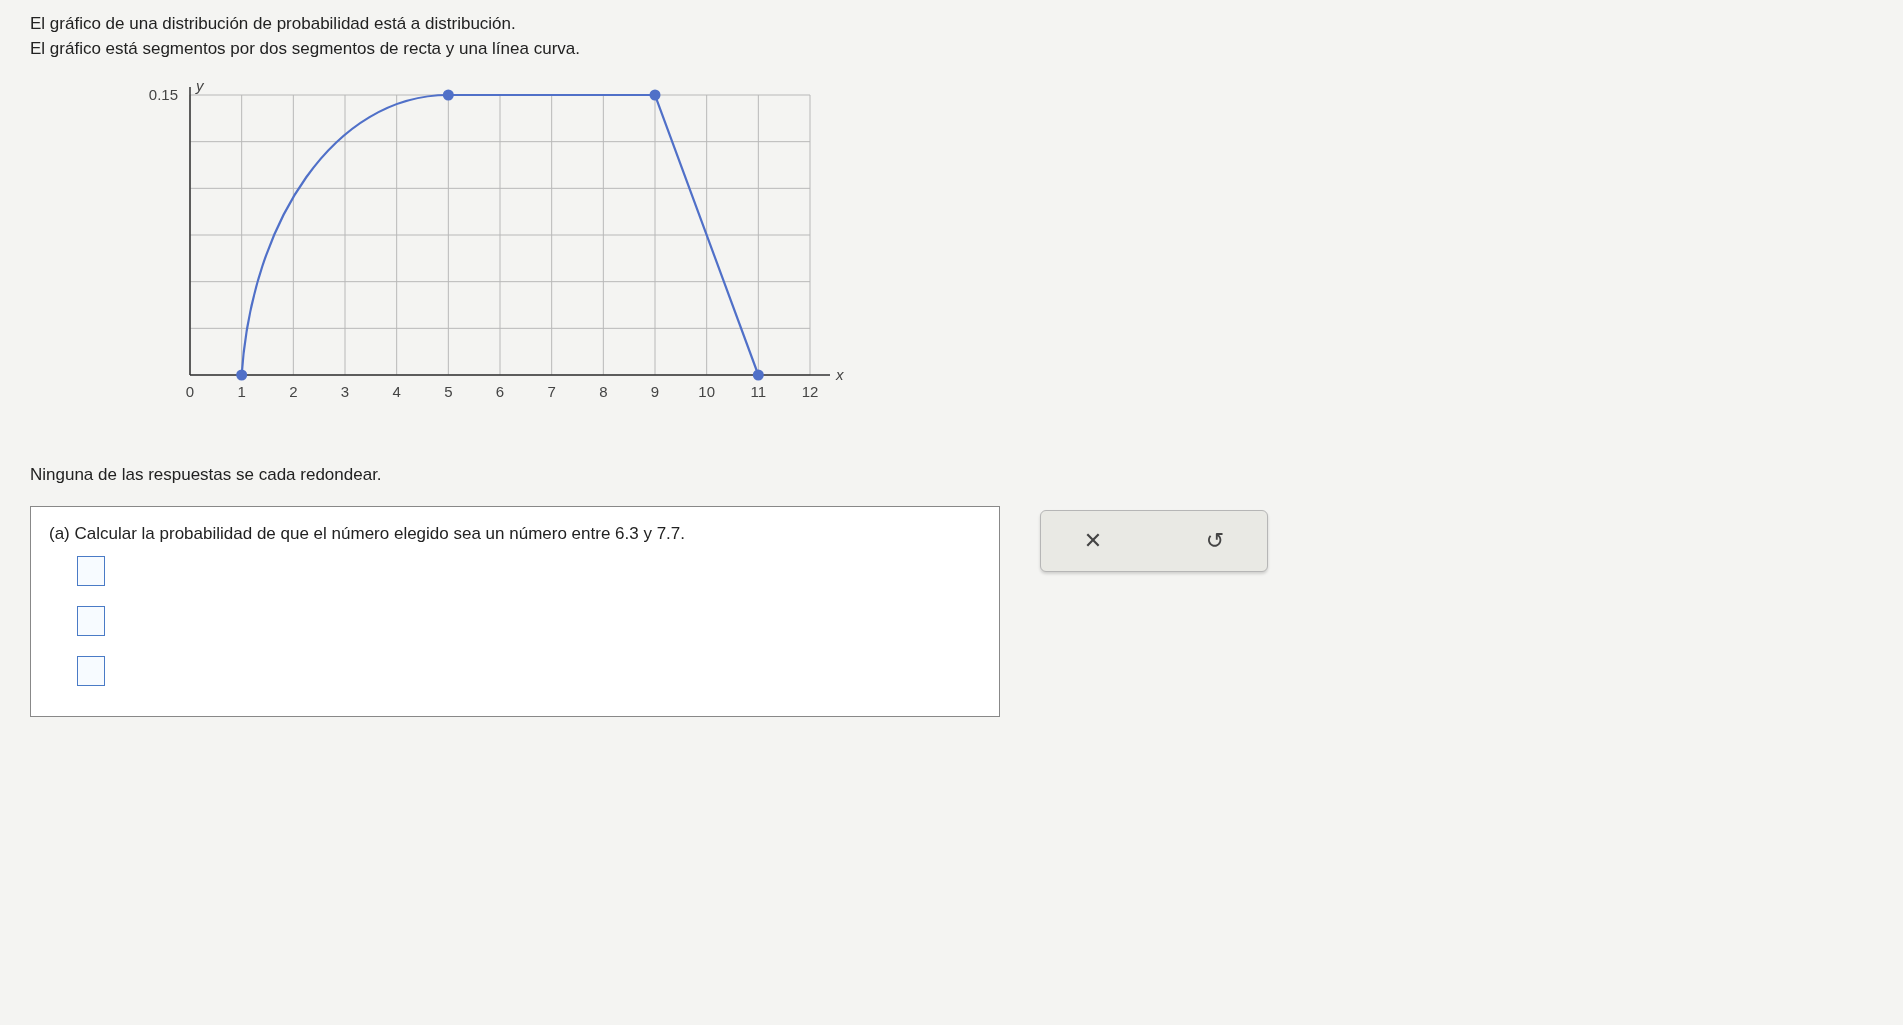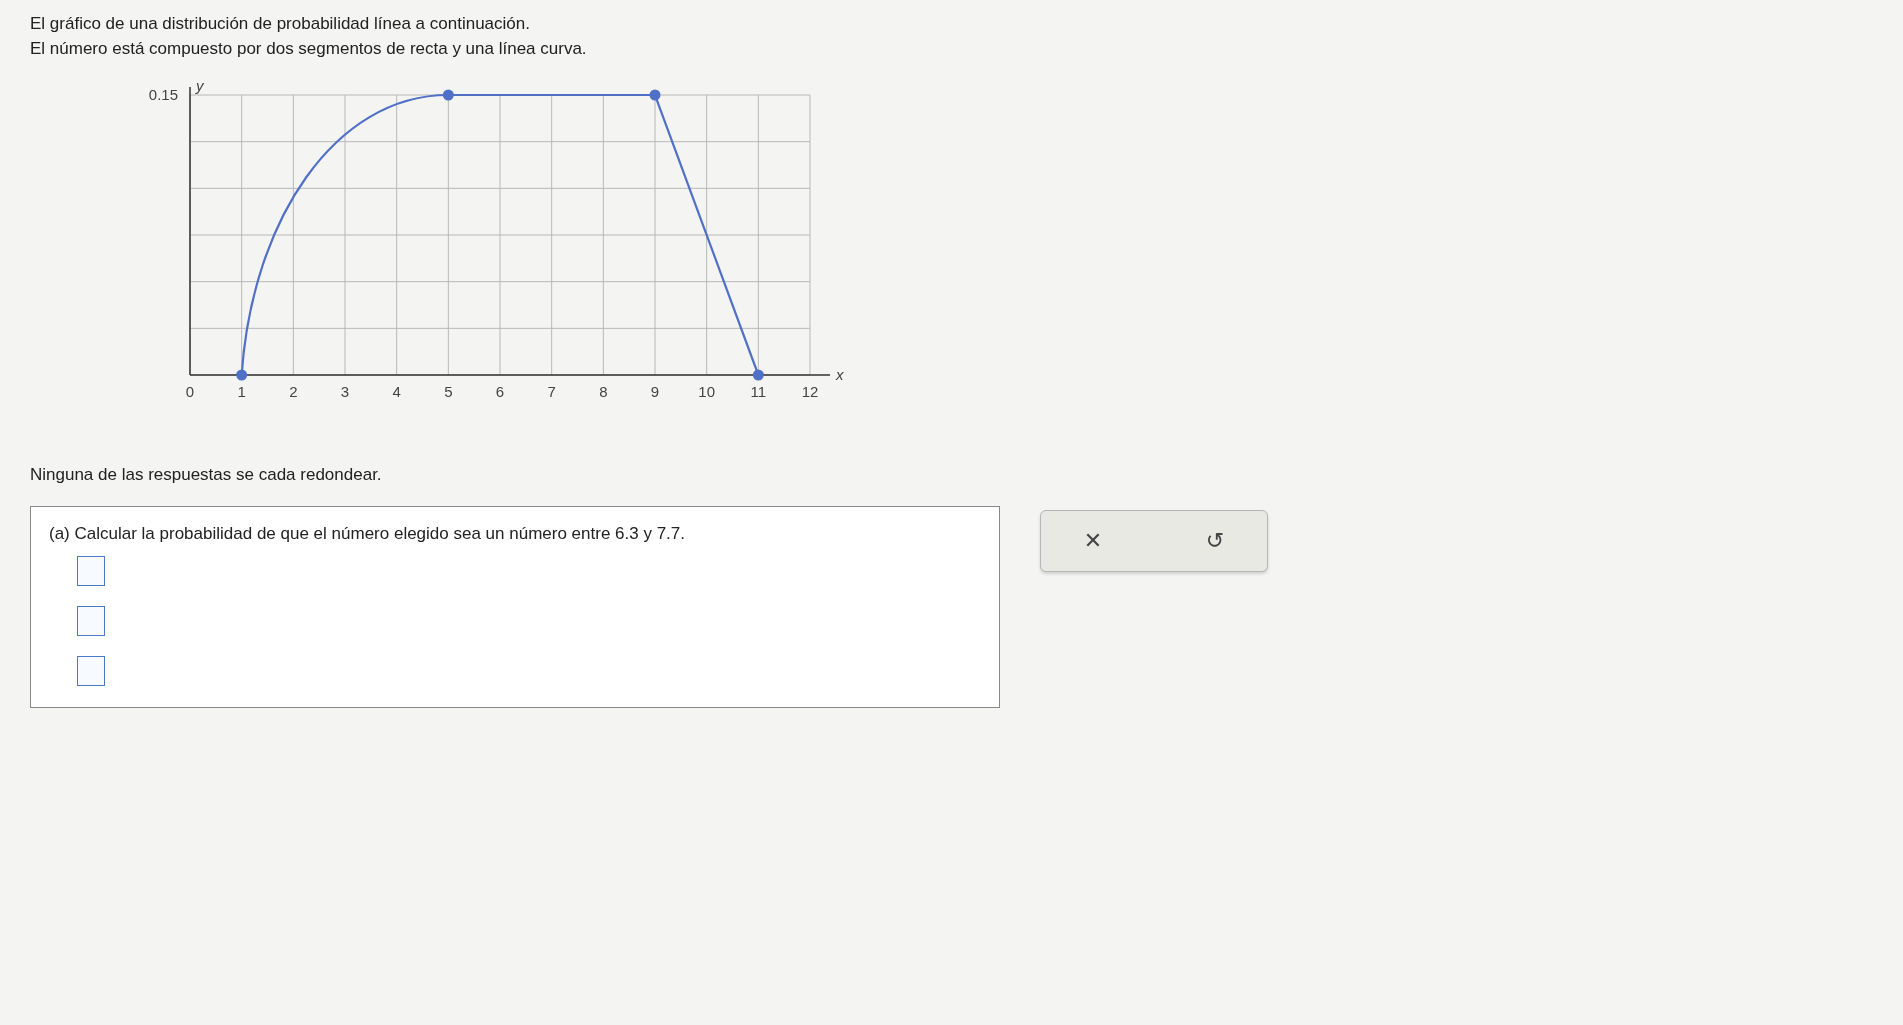--- a/index.html
+++ b/index.html
@@ -11,21 +11,21 @@
     padding: 12px 30px 30px 30px;
     width: 1903px;
   }
   .problem-text { margin-bottom: 14px; line-height: 1.45; }
   .chart-wrap { margin: 6px 0 18px 100px; }
   .assume-text { margin: 16px 0 18px 0; line-height: 1.45; }
   .questions-area { display: flex; align-items: flex-start; gap: 40px; }
   .questions-box {
     border: 1px solid #888;
     background: #fff;
-    padding: 14px 18px 1px 18px;
+    padding: 14px 18px 10px 18px;
     width: 970px;
   }
   .q-row { margin-bottom: 10px; line-height: 1.5; }
   .input-row { margin: 6px 0 20px 28px; }
   .answer-input {
     width: 28px; height: 30px;
     border: 1px solid #4a7bc6;
     background: #f7fbff;
     text-align: center;
   }
@@ -49,22 +49,22 @@
   svg .grid line { stroke: #b8b8b8; stroke-width: 1; }
   svg .axis { stroke: #333; stroke-width: 1.5; }
   svg .curve { stroke: #5070c8; stroke-width: 2.2; fill: none; }
   svg .dot { fill: #5070c8; }
   svg text { font-family: Arial; font-size: 15px; fill: #444; }
 </style>
 </head>
 <body>
 
 <div class="problem-text">
-  <div>El gráfico de una distribución de probabilidad línea a continuación.</div>
-  <div>El número está compuesto por dos segmentos de recta y una línea curva.</div>
+  <div>El gráfico de una distribución de probabilidad está a distribución.</div>
+  <div>El gráfico está segmentos por dos segmentos de recta y una línea curva.</div>
 </div>
 
 <div class="chart-wrap">
   <svg id="chart-svg" width="740" height="340">
       <g class="grid">
         <line x1="60" y1="300" x2="60" y2="20"></line>
         <line x1="111.66666666666666" y1="300" x2="111.66666666666666" y2="20"></line>
         <line x1="163.33333333333331" y1="300" x2="163.33333333333331" y2="20"></line>
         <line x1="215" y1="300" x2="215" y2="20"></line>
         <line x1="266.66666666666663" y1="300" x2="266.66666666666663" y2="20"></line>

